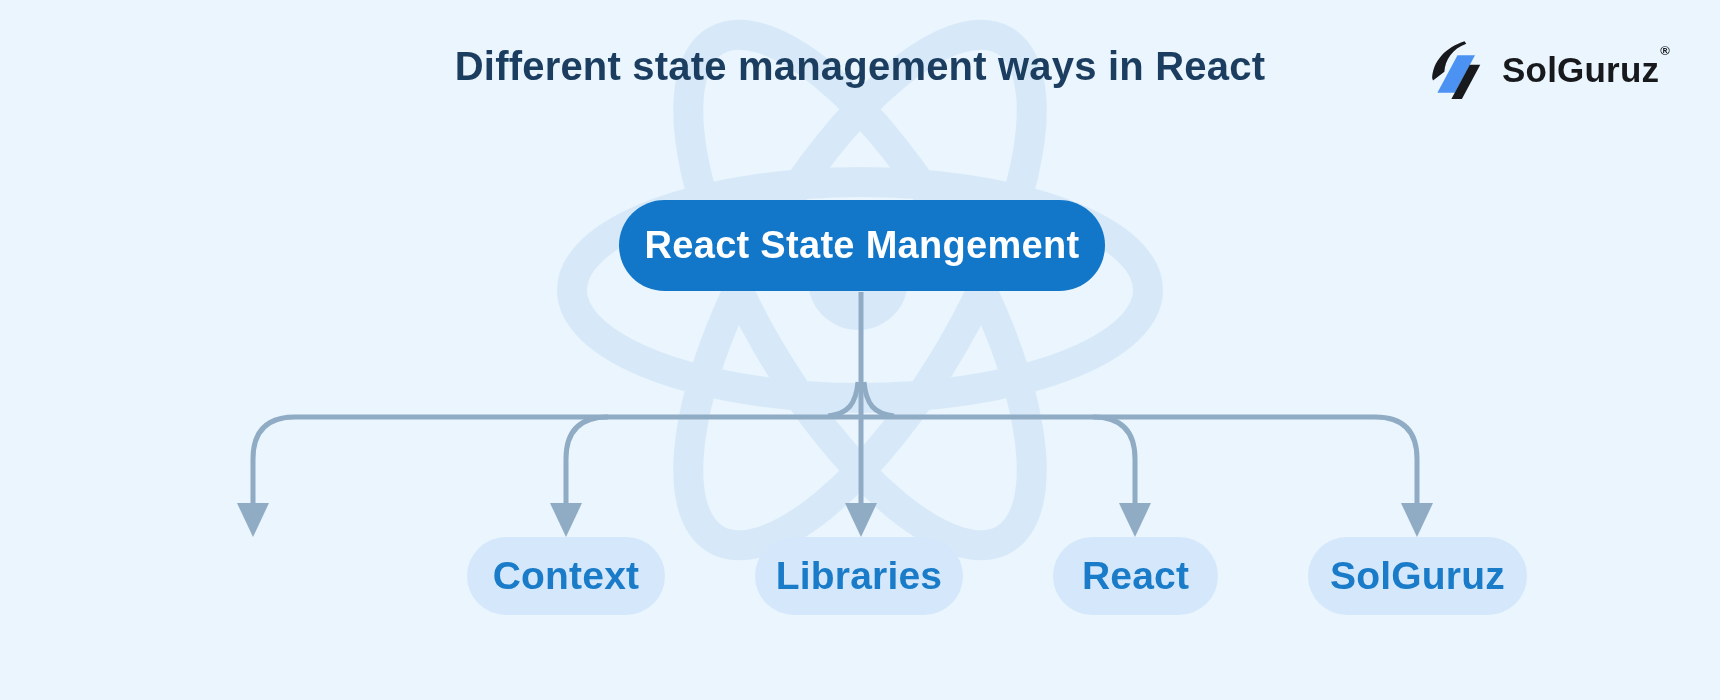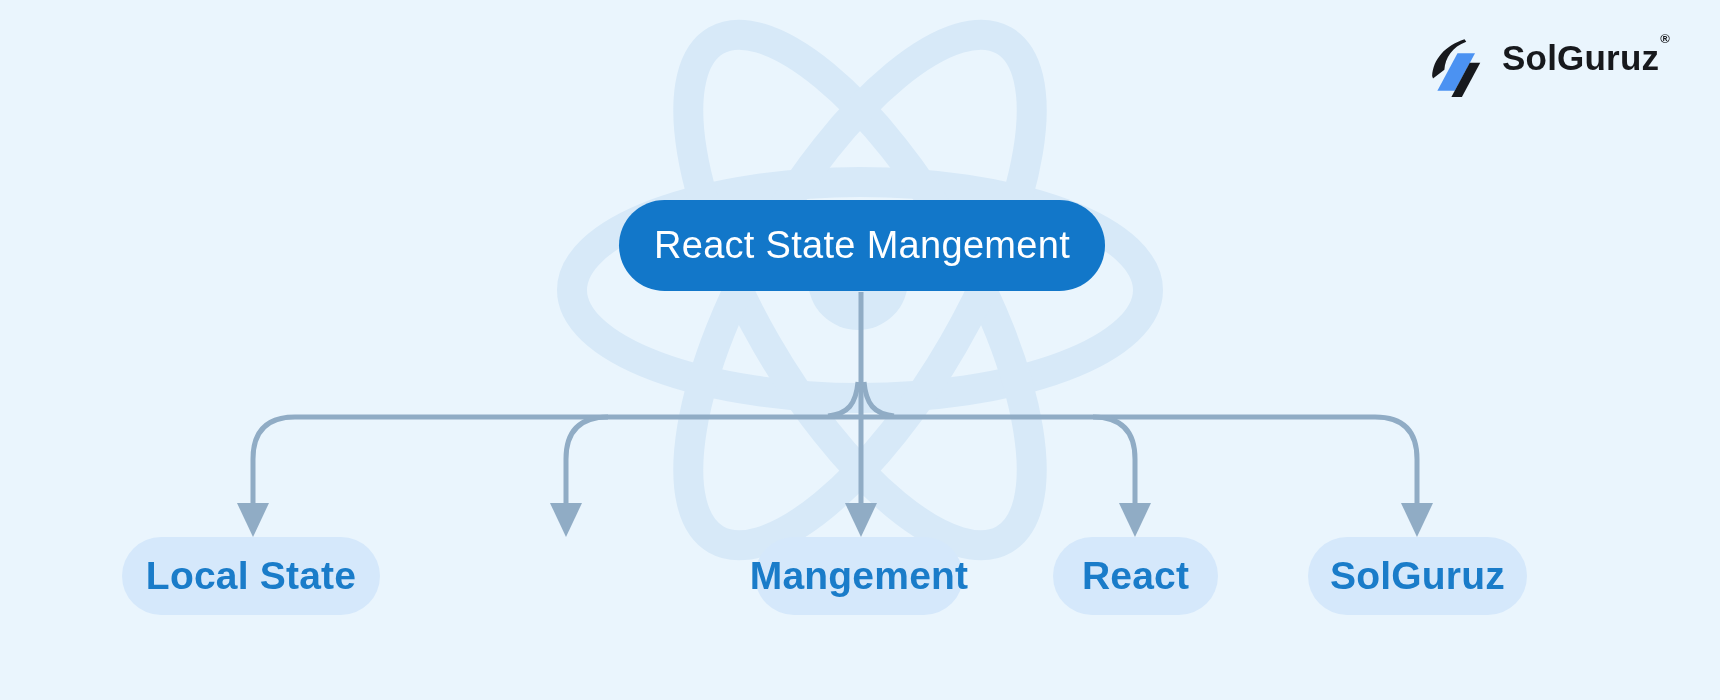--- a/index.html
+++ b/index.html
@@ -36,40 +36,40 @@
   .arrowhead{fill:var(--connector);stroke:none;}
   .page-title{
     position:absolute;left:0;right:0;top:44px;
     text-align:center;
     font-size:40px;font-weight:700;
     letter-spacing:0.2px;
     color:var(--title-text);
   }
   .brand{
     position:absolute;top:38px;right:50px;
-    display:flex;gap:20px;
+    display:flex;align-items:center;gap:20px;
     height:64px;
   }
   .brand-mark{width:56px;height:60px;}
   .brand-name{
     font-size:35px;font-weight:700;color:var(--brand-text);
     letter-spacing:0.2px;
   }
   .brand-reg{
     font-size:13px;font-weight:700;color:var(--brand-text);
     vertical-align:super;position:relative;top:-14px;margin-left:1px;
   }
   .root-node{
     position:absolute;
     left:619px;top:200px;width:486px;height:91px;
     background:var(--root-fill);
     border-radius:46px;
     display:flex;align-items:center;justify-content:center;
     color:var(--root-text);
-    font-size:38px;font-weight:400;
+    font-size:38px;font-weight:700;
     letter-spacing:0.3px;
   }
   .child-node{
     position:absolute;top:537px;height:78px;
     background:var(--child-fill);
     border-radius:39px;
     display:flex;align-items:center;justify-content:center;
     color:var(--child-text);
     font-size:39px;font-weight:700;
     letter-spacing:0.2px;
@@ -96,30 +96,31 @@
     <path class="conn" d="M 253,506 L 253,459 Q 253,417 295,417 L 1375,417 Q 1417,417 1417,459 L 1417,506"></path>
     <path class="conn" d="M 608,417 Q 566,417 566,459 L 566,506"></path>
     <path class="conn" d="M 1093,417 Q 1135,417 1135,459 L 1135,506"></path>
     <polygon class="arrowhead" points="237,503 269,503 253,537"></polygon>
     <polygon class="arrowhead" points="550,503 582,503 566,537"></polygon>
     <polygon class="arrowhead" points="845,503 877,503 861,537"></polygon>
     <polygon class="arrowhead" points="1119,503 1151,503 1135,537"></polygon>
     <polygon class="arrowhead" points="1401,503 1433,503 1417,537"></polygon>
   </svg>
 
+  <div class="page-title">Different state management ways in React</div>
 
   <div class="brand">
     <svg class="brand-mark" viewBox="0 0 64 68">
       <path fill="var(--brand-text)" d="M 44,1 C 22,8 8,24 7,43 L 8,46 L 21,36 C 22,22 30,10 46,4 Z"></path>
       <path fill="var(--brand-blue)" d="M 36,17 L 56,17 L 33,60 L 13,60 Z"></path>
       <path fill="var(--brand-text)" d="M 50,28 L 62,28 L 41,67 L 29,67 Z"></path>
     </svg>
     <span class="brand-name"><span>SolGuruz</span><span class="brand-reg">®</span></span>
   </div>
 
   <div class="root-node">React State Mangement</div>
 
-  <div class="child-node" style="left:122px;width:258px">Local State</div>
-  <div class="child-node" style="left:755px;width:208px">Mangement</div>
+  <div class="child-node" style="left:467px;width:198px">Context</div>
+  <div class="child-node" style="left:755px;width:208px">Libraries</div>
   <div class="child-node" style="left:1053px;width:165px">React</div>
   <div class="child-node" style="left:1308px;width:219px">SolGuruz</div>
 
 </div>
 
 </body></html>

